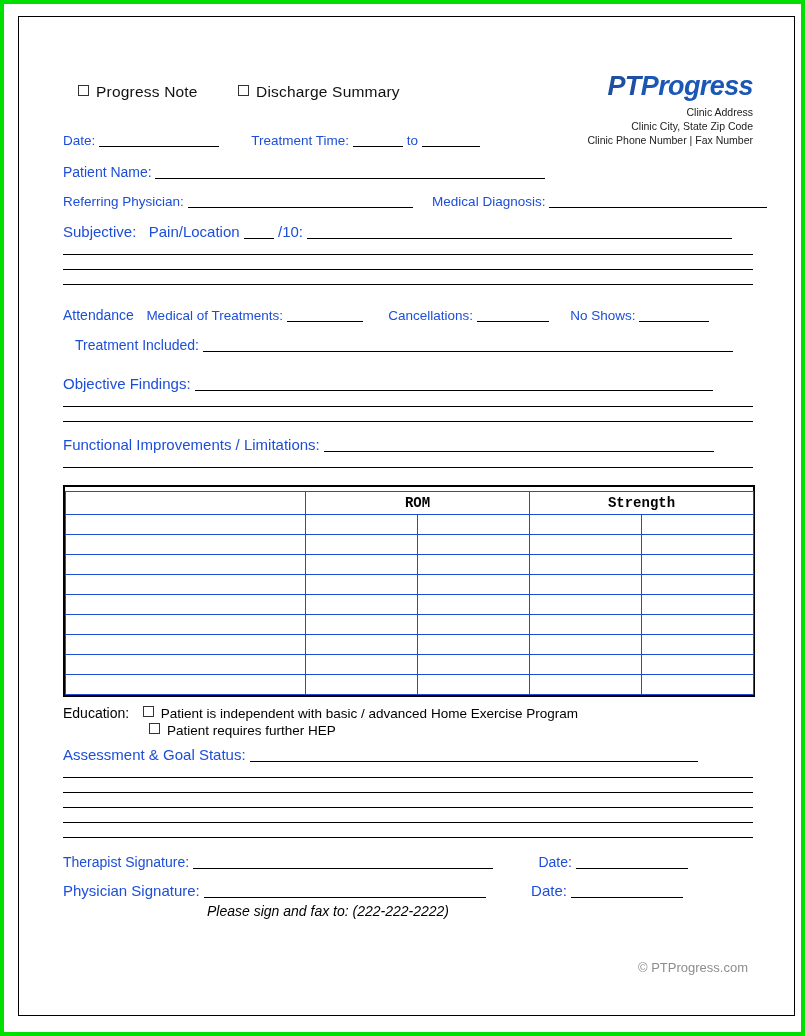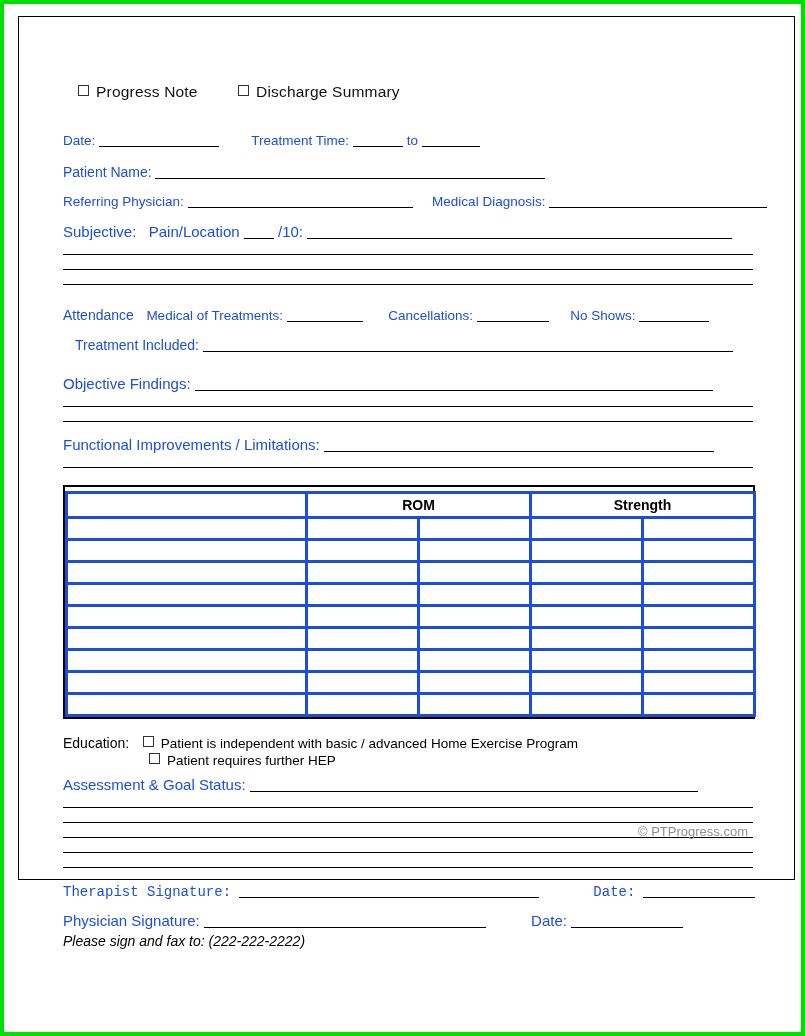--- a/index.html
+++ b/index.html
@@ -19,21 +19,21 @@
     width: 805px;
     height: 1036px;
     box-sizing: border-box;
     border: 4px solid #00e000;
     background: #ffffff;
   }
   .sheet {
     position: absolute;
     left: 14px; top: 12px;
     width: 777px;
-    height: 864px;
+    height: 1000px;
     box-sizing: border-box;
     border: 1px solid #000;
     background: #fff;
   }
   .inner {
     position: absolute;
     left: 44px;
     top: 40px;
     width: 690px;
   }
@@ -101,40 +101,41 @@
   }
 
   
   table.grid {
     border-collapse: collapse;
     width: 688px;
     margin-top: 4px;
     table-layout: fixed;
   }
   table.grid td, table.grid th {
-    border: 3px solid #1d4ed8;
+    border: 1px solid #1d4ed8;
     height: 19px;
     padding: 0;
+    font-family: Liberation Mono, monospace;
   }
   table.grid thead th {
     height: 22px;
     font-size: 14px;
     font-weight: bold;
     text-align: center;
   }
   .grid-outer {
     border: 2px solid #000;
     padding: 0;
     width: 692px;
     box-sizing: border-box;
   }
-  .edu-line { font-size: 13.5px; margin-top: 16px; }
+  .edu-line { font-size: 13.5px; margin-top: 8px; }
   .edu-sub { margin-left: 86px; }
   .footer-note {
-    text-align: left;
+    text-align: center;
     font-style: italic;
     font-size: 14px;
     margin-top: 4px;
     padding-right: 160px;
   }
   .copyright {
     position: absolute;
     right: 46px;
     bottom: 40px;
     color: #8d8d8d;
@@ -147,20 +148,28 @@
 <div class="page-frame">
   <div class="sheet">
     <div class="inner">
 
       <div class="top-row">
         <div class="checkline opt1">
           <span class="cbox"></span><span>Progress Note</span>
         </div>
         <div class="checkline opt2">
           <span class="cbox"></span><span>Discharge Summary</span>
+        </div>
+        <div class="logo">
+          <div class="brand"><span class="pt">PT</span><span class="progress">Progress</span></div>
+          <div class="addr">
+            <div>Clinic Address</div>
+            <div>Clinic City, State Zip Code</div>
+            <div>Clinic Phone Number | Fax Number</div>
+          </div>
         </div>
       </div>
 
       <div class="row" style="margin-top:2px;">
         <span class="lbl">Date:</span>
         <span class="ul" style="width:120px;"></span>
         <span style="display:inline-block;width:25px;"></span>
         <span class="lbl">Treatment Time:</span>
         <span class="ul" style="width:50px;"></span>
         <span class="lbl">to</span>
@@ -321,21 +330,21 @@
         <span class="lbl bold">Assessment &amp; Goal Status:</span>
         <span class="ul" style="width:448px;"></span>
       </div>
       <div class="rule" style="margin-top:14px;"></div>
       <div class="rule" style="margin-top:14px;"></div>
       <div class="rule" style="margin-top:14px;width:690px;"></div>
 
       <div class="rule" style="margin-top:14px;"></div>
       <div class="rule" style="margin-top:14px;width:690px;"></div>
 
-      <div class="row" style="margin-top:16px;font-family:Liberation Mono, monospace;">
+      <div class="row" style="margin-top:16px;">
         <span class="lbl" style="font-size:14px;">Therapist Signature:</span>
         <span class="ul" style="width:300px;"></span>
         <span style="display:inline-block;width:38px;"></span>
         <span class="lbl" style="font-size:14px;">Date:</span>
         <span class="ul" style="width:112px;"></span>
       </div>
 
       <div class="row" style="margin-top:12px;">
         <span class="lbl bold" style="font-size:15px;">Physician Signature:</span>
         <span class="ul" style="width:282px;"></span>

